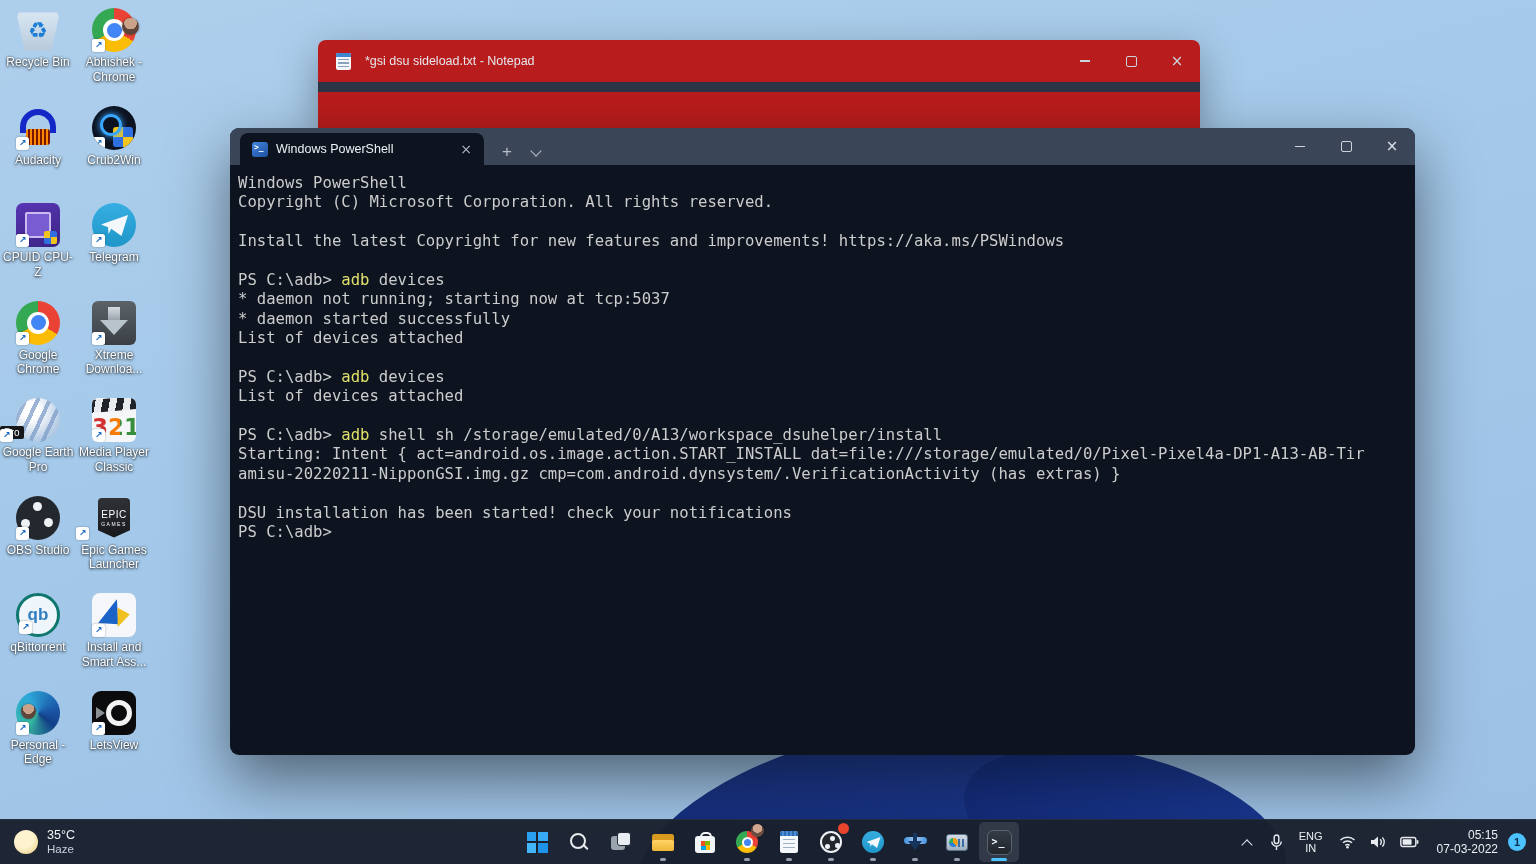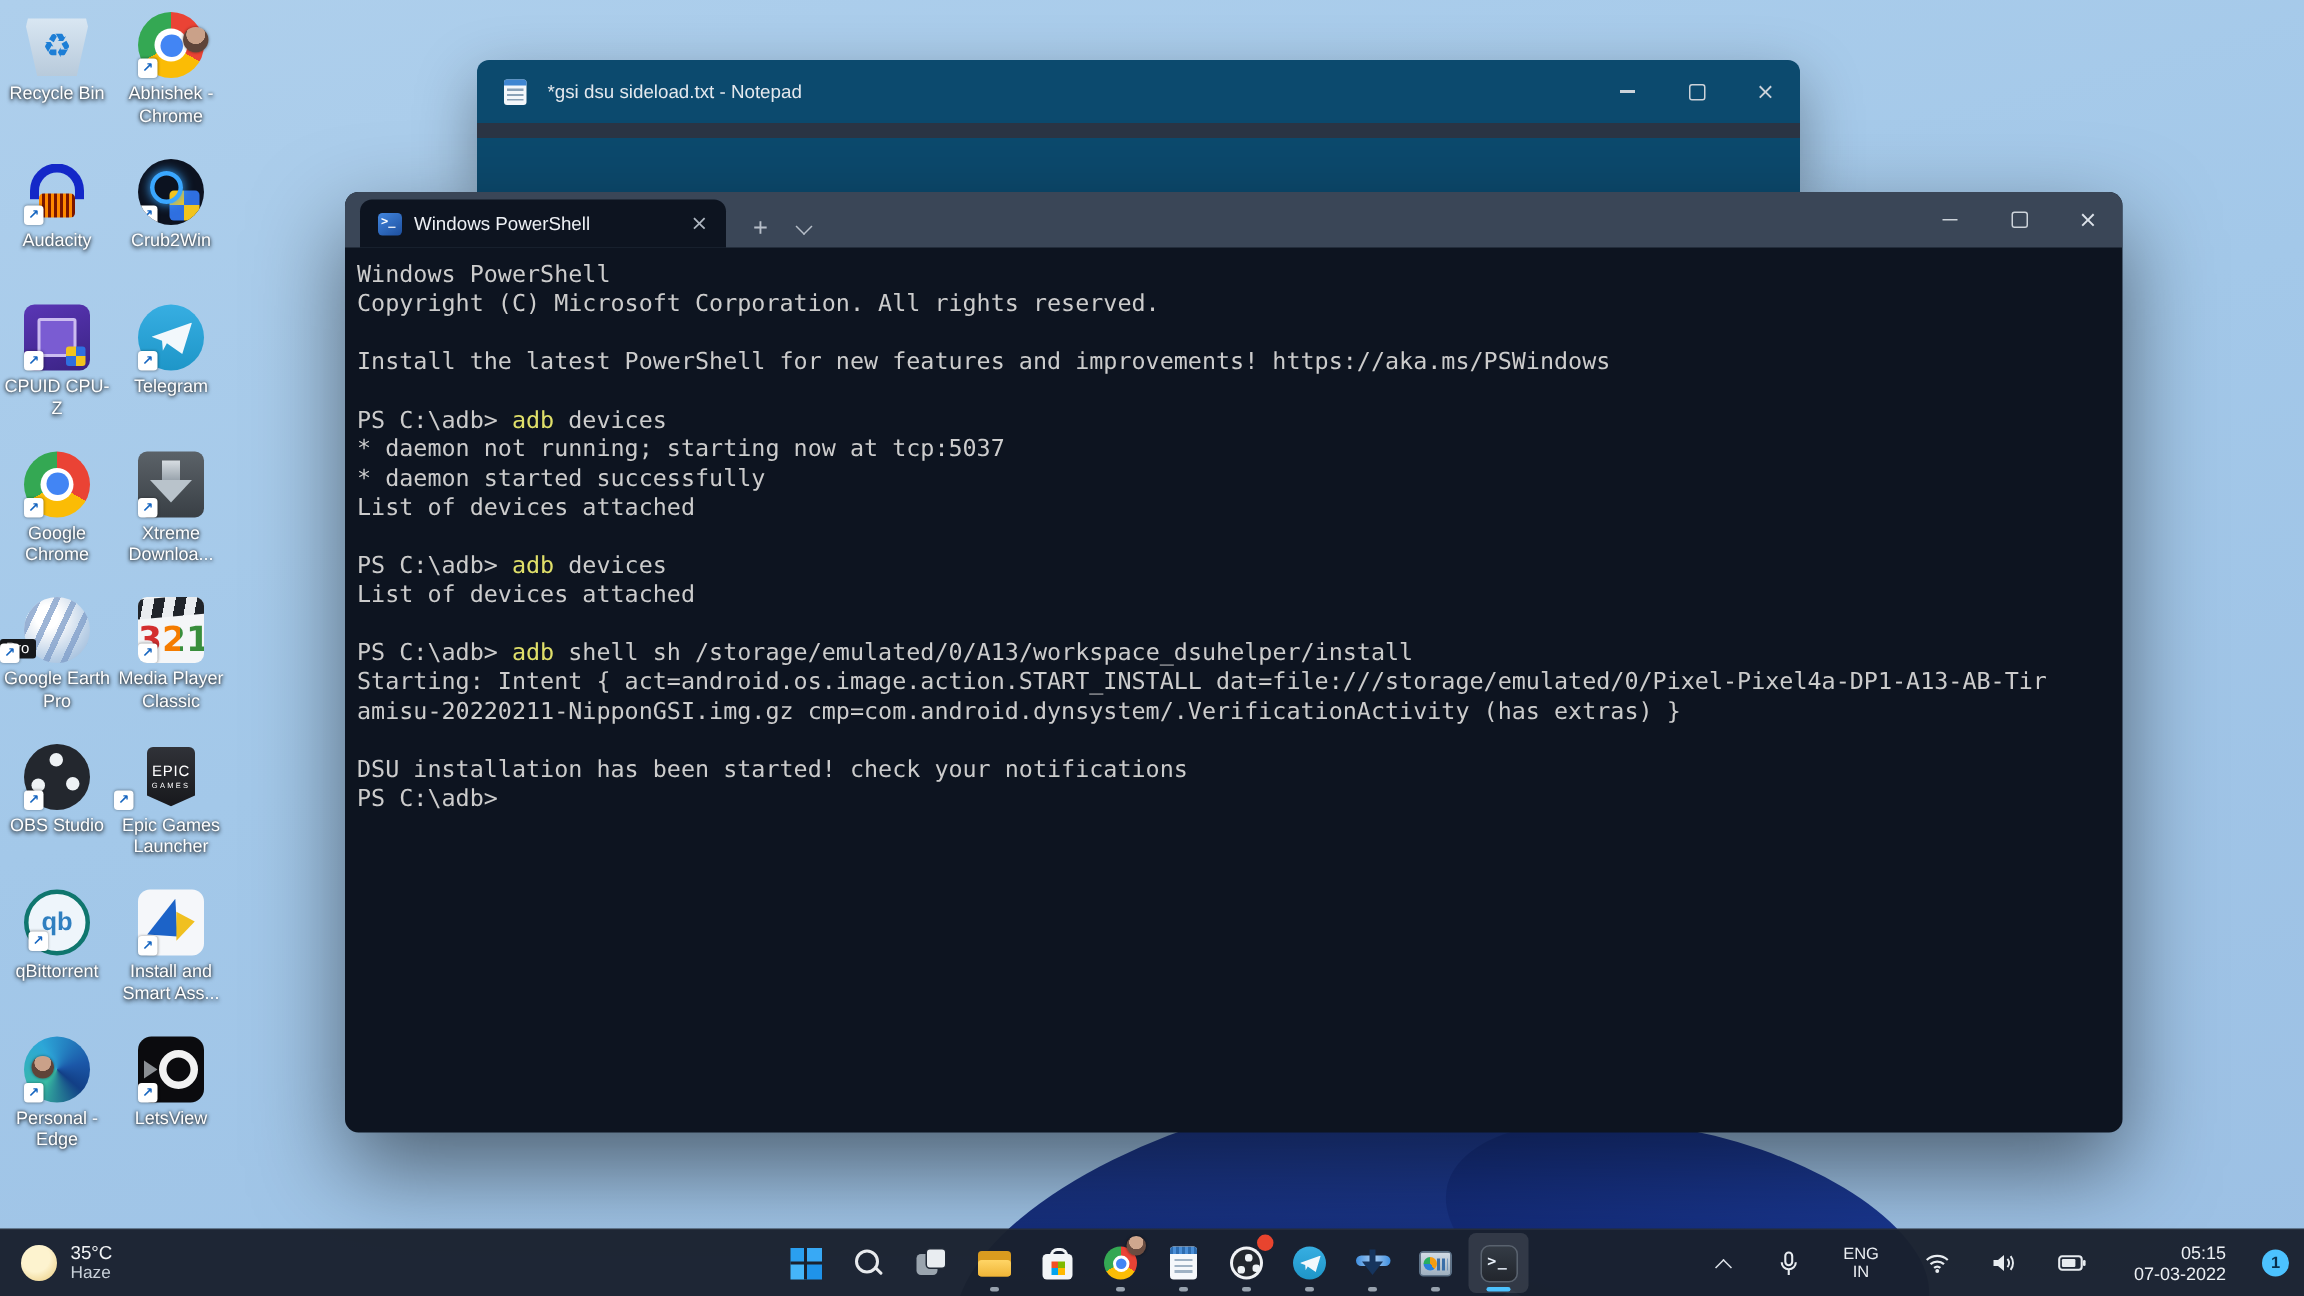--- a/index.html
+++ b/index.html
@@ -89,21 +89,21 @@
     clip-path:polygon(60% 30%,94% 48%,60% 84%);}
   .a-edge{border-radius:50%;background:conic-gradient(from 220deg,#38bba2,#2da7d8 30%,#1b57a8 60%,#123f86 75%,#38bba2);}
   .a-edge .avatar{right:auto;left:5px;top:13px;width:15px;height:15px;}
   .a-letsview{border-radius:9px;background:#0b0b0e;}
   .a-letsview::before{content:"";position:absolute;right:4px;top:9px;width:16px;height:16px;
     border:5px solid #f2f2f2;border-radius:50%;}
   .a-letsview::after{content:"";position:absolute;left:4px;top:16px;width:0;height:0;
     border-top:6px solid transparent;border-bottom:6px solid transparent;border-left:9px solid #8b8f94;}
   
   .notepad{position:absolute;left:318px;top:40px;width:882px;height:88px;z-index:2;
-    border-radius:8px 8px 0 0;background:#0c4a6e;box-shadow:0 14px 40px rgba(0,0,0,.35);}
+    border-radius:8px 8px 0 0;background:#b91c1c;box-shadow:0 14px 40px rgba(0,0,0,.35);}
   .np-titlebar{height:42px;display:flex;align-items:center;}
   .np-icon{width:15px;height:17px;margin-left:18px;background:#f3f7fb;border-radius:2px;position:relative;}
   .np-icon::before{content:"";position:absolute;left:0;right:0;top:0;height:4px;background:#3f86d2;border-radius:2px 2px 0 0;}
   .np-icon::after{content:"";position:absolute;left:2px;right:2px;top:6px;height:8px;
     background:repeating-linear-gradient(180deg,#8aa2b8 0 1.5px,transparent 1.5px 3.5px);}
   .np-title{margin-left:14px;font-size:12.5px;color:#e4e8ed;}
   .np-controls{margin-left:auto;display:flex;height:100%;}
   .wbtn{width:46px;height:100%;display:flex;align-items:center;justify-content:center;color:#cdd3da;}
   .g-min{width:10px;height:1.5px;background:#cdd3da;}
   .g-max{width:9px;height:9px;border:1.5px solid #cdd3da;border-radius:2px;}
@@ -205,21 +205,21 @@
     background:linear-gradient(180deg,#d2dce6,#9fb0c0);border:1.5px solid #5d7288;}
   .t-monitor::before{content:"";position:absolute;left:2px;top:3px;width:9px;height:9px;border-radius:50%;
     background:conic-gradient(#f39c12 0 40%,#2980d9 0 75%,#27ae60 0);}
   .t-monitor::after{content:"";position:absolute;right:2px;top:4px;width:7px;height:8px;
     background:repeating-linear-gradient(90deg,#3a6ea8 0 2px,transparent 2px 3.5px);}
   .t-terminal{width:25px;height:25px;border-radius:6px;position:relative;box-sizing:border-box;
     background:linear-gradient(180deg,#343b45,#22262d);border:1px solid #59626e;}
   .t-terminal::before{content:">_";position:absolute;left:4px;top:5px;color:#ecf4fd;
     font:bold 10px "DejaVu Sans Mono",monospace;letter-spacing:1px;}
   
-  .tray{margin-left:auto;display:flex;align-items:center;height:44px;padding-right:6px;gap:16px;}
+  .tray{margin-left:auto;display:flex;align-items:center;height:44px;padding-right:6px;gap:2px;}
   .tray-chev{width:30px;display:flex;justify-content:center;}
   .tray-chev .chev{margin:6px 0 0 0;transform:rotate(225deg);border-color:#dfe4ea;}
   .tray-item{padding:0 6px;display:flex;align-items:center;}
   .lang{display:flex;flex-direction:column;align-items:center;color:#eceff3;font-size:11px;line-height:12.5px;padding:0 8px;}
   .clock{display:flex;flex-direction:column;align-items:flex-end;color:#eceff3;font-size:12px;line-height:14.5px;padding:0 8px 0 10px;}
   .nbadge{width:18px;height:18px;border-radius:50%;background:#4cc2ff;color:#09304d;font-size:11px;
     font-weight:bold;display:flex;align-items:center;justify-content:center;margin-right:4px;}
 </style>
 </head>
 <body>
@@ -456,21 +456,21 @@
         </div>
       <div class="wbtn">
           <span class="g-close">×</span>
         </div>
     </div>
   </div>
   <div class="term-body">
     <div class="tl"><span>Windows PowerShell</span></div>
     <div class="tl"><span>Copyright (C) Microsoft Corporation. All rights reserved.</span></div>
     <div class="tl"><span></span></div>
-    <div class="tl"><span>Install the latest PowerShell for new features and improvements! https://aka.ms/PSWindows</span></div>
+    <div class="tl"><span>Install the latest Copyright for new features and improvements! https://aka.ms/PSWindows</span></div>
     <div class="tl"><span></span></div>
     <div class="tl"><span>PS C:\adb&gt; </span><span class="cmd">adb</span><span> devices</span></div>
     <div class="tl"><span>* daemon not running; starting now at tcp:5037</span></div>
     <div class="tl"><span>* daemon started successfully</span></div>
     <div class="tl"><span>List of devices attached</span></div>
     <div class="tl"><span></span></div>
     <div class="tl"><span>PS C:\adb&gt; </span><span class="cmd">adb</span><span> devices</span></div>
     <div class="tl"><span>List of devices attached</span></div>
     <div class="tl"><span></span></div>
     <div class="tl"><span>PS C:\adb&gt; </span><span class="cmd">adb</span><span> shell sh /storage/emulated/0/A13/workspace_dsuhelper/install</span></div>

